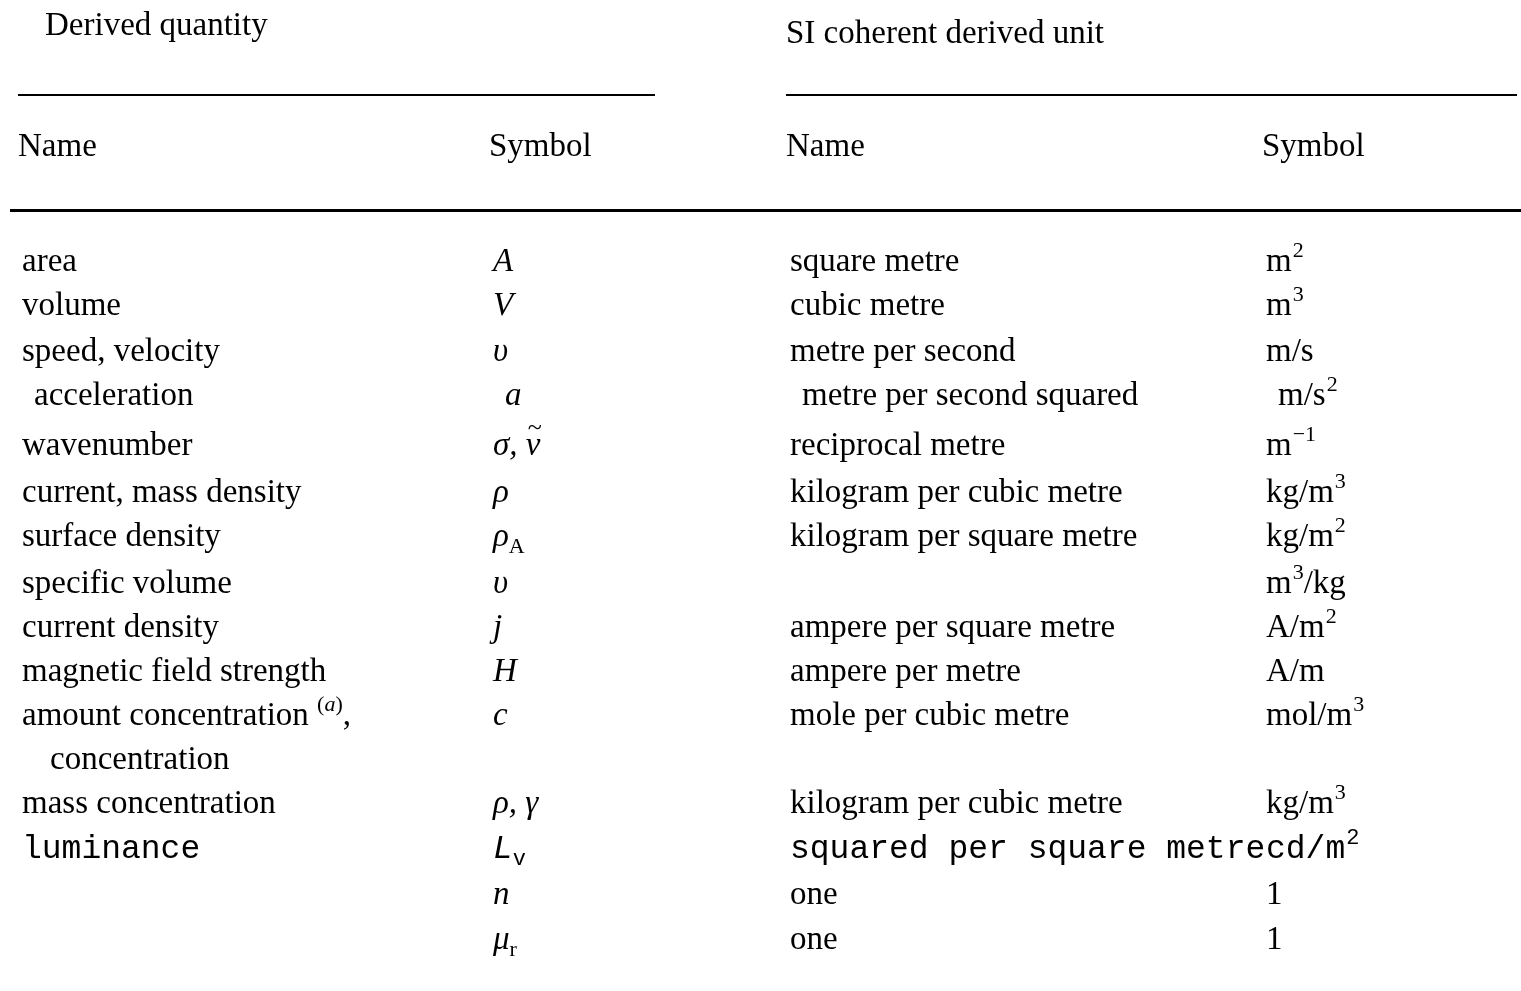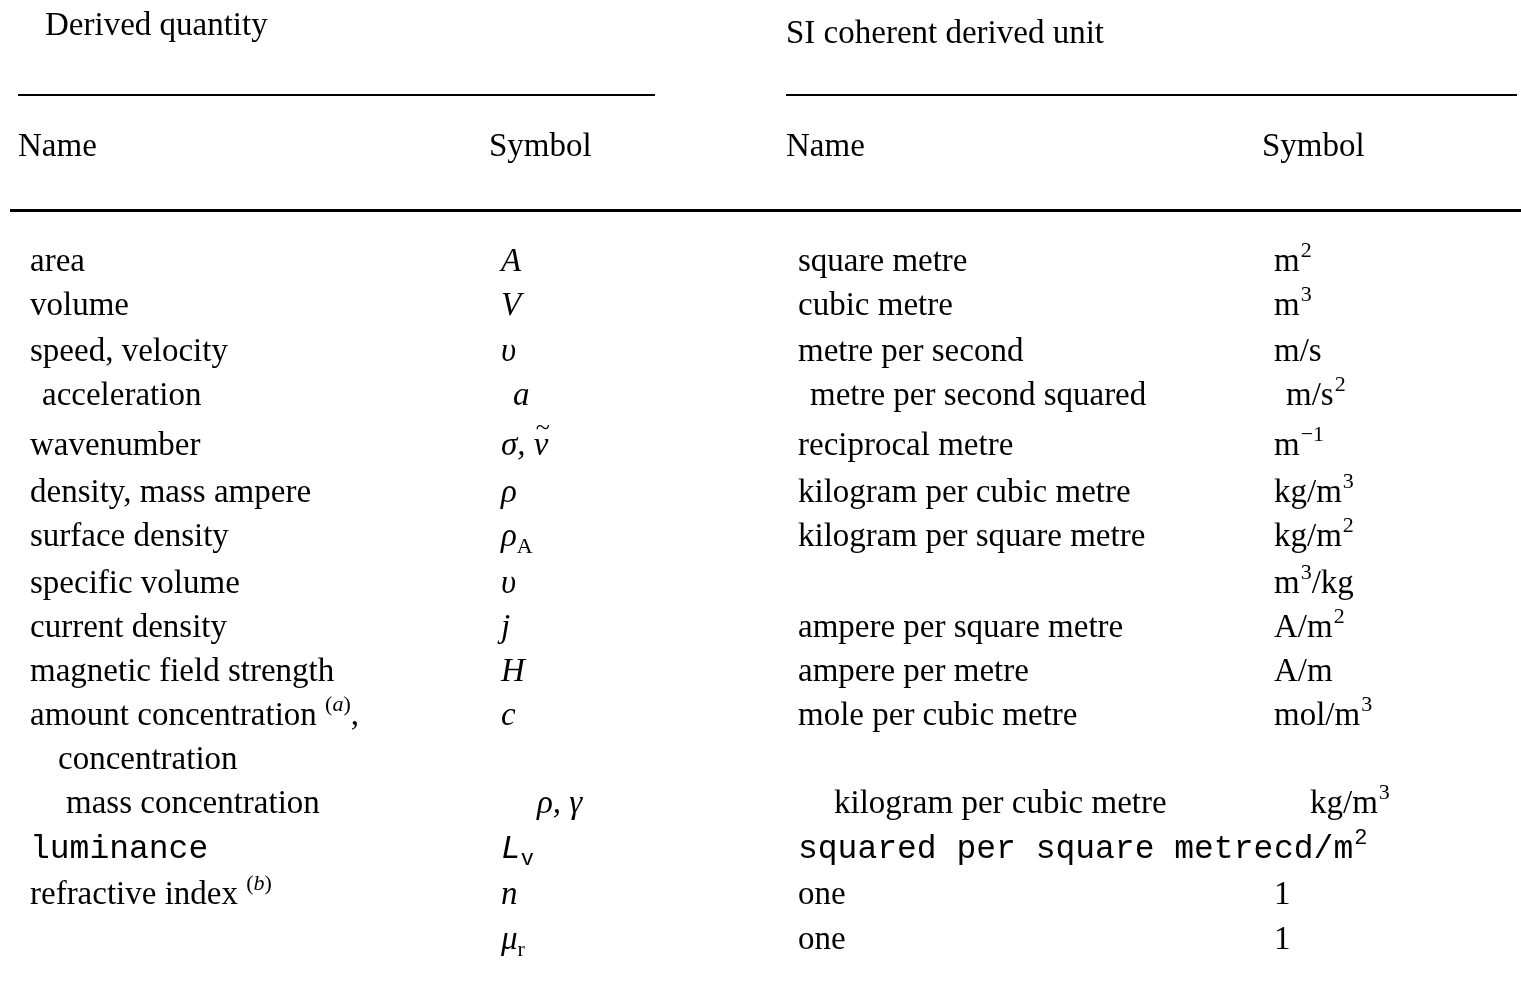--- a/index.html
+++ b/index.html
@@ -9,21 +9,21 @@
     color: #000000; font-size: 33px;
   }
   .abs { position: absolute; white-space: nowrap; line-height: 1; }
   .rule-thin { position: absolute; height: 2px; background: #000; }
   .rule-thick { position: absolute; height: 3px; background: #000; }
   .it { font-style: italic; }
   .sup { font-size: 22px; position: relative; top: -14px; margin-left: 1px; }
   .sub { font-size: 22px; position: relative; top: 7px; }
   .fn { font-size: 22px; position: relative; top: -14px; font-style: normal; }
   .fn i { font-style: italic; }
-  .row { position: absolute; left: 12px; width: 1388px; height: 44px; }
+  .row { position: absolute; left: 4px; width: 1388px; height: 44px; }
   .cell { position: absolute; top: 0; white-space: nowrap; line-height: 1; }
   .c1 { left: 18px; }
   .c2 { left: 489px; }
   .c3 { left: 786px; }
   .c4 { left: 1262px; }
   .tilde { position: relative; display: inline-block; }
   .tilde::before {
     content: "~"; position: absolute; left: 2px; top: -14px; font-size: 26px; font-style: normal;
   }
 </style>
@@ -69,21 +69,21 @@
         <div class="cell c3">metre per second squared</div>
         <div class="cell c4"><span>m/s</span><span class="sup">2</span></div>
       </div>
       <div class="row" style="top: 428px;">
         <div class="cell c1"><span>wavenumber</span></div>
         <div class="cell c2"><span class="it">σ, </span><span class="it tilde">ν</span></div>
         <div class="cell c3">reciprocal metre</div>
         <div class="cell c4"><span>m</span><span class="sup">−1</span></div>
       </div>
       <div class="row" style="top: 475px;">
-        <div class="cell c1"><span>density, mass ampere</span></div>
+        <div class="cell c1"><span>current, mass density</span></div>
         <div class="cell c2"><span class="it">ρ</span></div>
         <div class="cell c3">kilogram per cubic metre</div>
         <div class="cell c4"><span>kg/m</span><span class="sup">3</span></div>
       </div>
       <div class="row" style="top: 519px;">
         <div class="cell c1"><span>surface density</span></div>
         <div class="cell c2"><span class="it">ρ</span><span class="sub">A</span></div>
         <div class="cell c3">kilogram per square metre</div>
         <div class="cell c4"><span>kg/m</span><span class="sup">2</span></div>
       </div>
@@ -104,34 +104,33 @@
         <div class="cell c3">ampere per metre</div>
         <div class="cell c4"><span>A/m</span></div>
       </div>
       <div class="row" style="top: 698px;">
         <div class="cell c1"><span>amount concentration</span> <span class="fn">(<i>a</i>)</span><span>,</span></div>
         <div class="cell" style="left:46px; top:44px;">concentration</div>
         <div class="cell c2"><span class="it">c</span></div>
         <div class="cell c3">mole per cubic metre</div>
         <div class="cell c4"><span>mol/m</span><span class="sup">3</span></div>
       </div>
-      <div class="row" style="top: 786px; margin-left: 36px;">
+      <div class="row" style="top: 786px;">
         <div class="cell c1"><span>mass concentration</span></div>
         <div class="cell c2"><span class="it">ρ, γ</span></div>
         <div class="cell c3">kilogram per cubic metre</div>
         <div class="cell c4"><span>kg/m</span><span class="sup">3</span></div>
       </div>
       <div class="row" style="top: 833px; font-family: Liberation Mono, monospace;">
         <div class="cell c1"><span>luminance</span></div>
         <div class="cell c2"><span class="it">L</span><span class="sub">v</span></div>
         <div class="cell c3">squared per square metre</div>
         <div class="cell c4"><span>cd/m</span><span class="sup">2</span></div>
       </div>
       <div class="row" style="top: 877px;">
-        <div class="cell c1"><span>refractive index</span> <span class="fn">(<i>b</i>)</span></div>
         <div class="cell c2"><span class="it">n</span></div>
         <div class="cell c3">one</div>
         <div class="cell c4"><span>1</span></div>
       </div>
       <div class="row" style="top: 922px;">
         <div class="cell c2"><span class="it">μ</span><span class="sub">r</span></div>
         <div class="cell c3">one</div>
         <div class="cell c4"><span>1</span></div>
       </div>
     </div>

